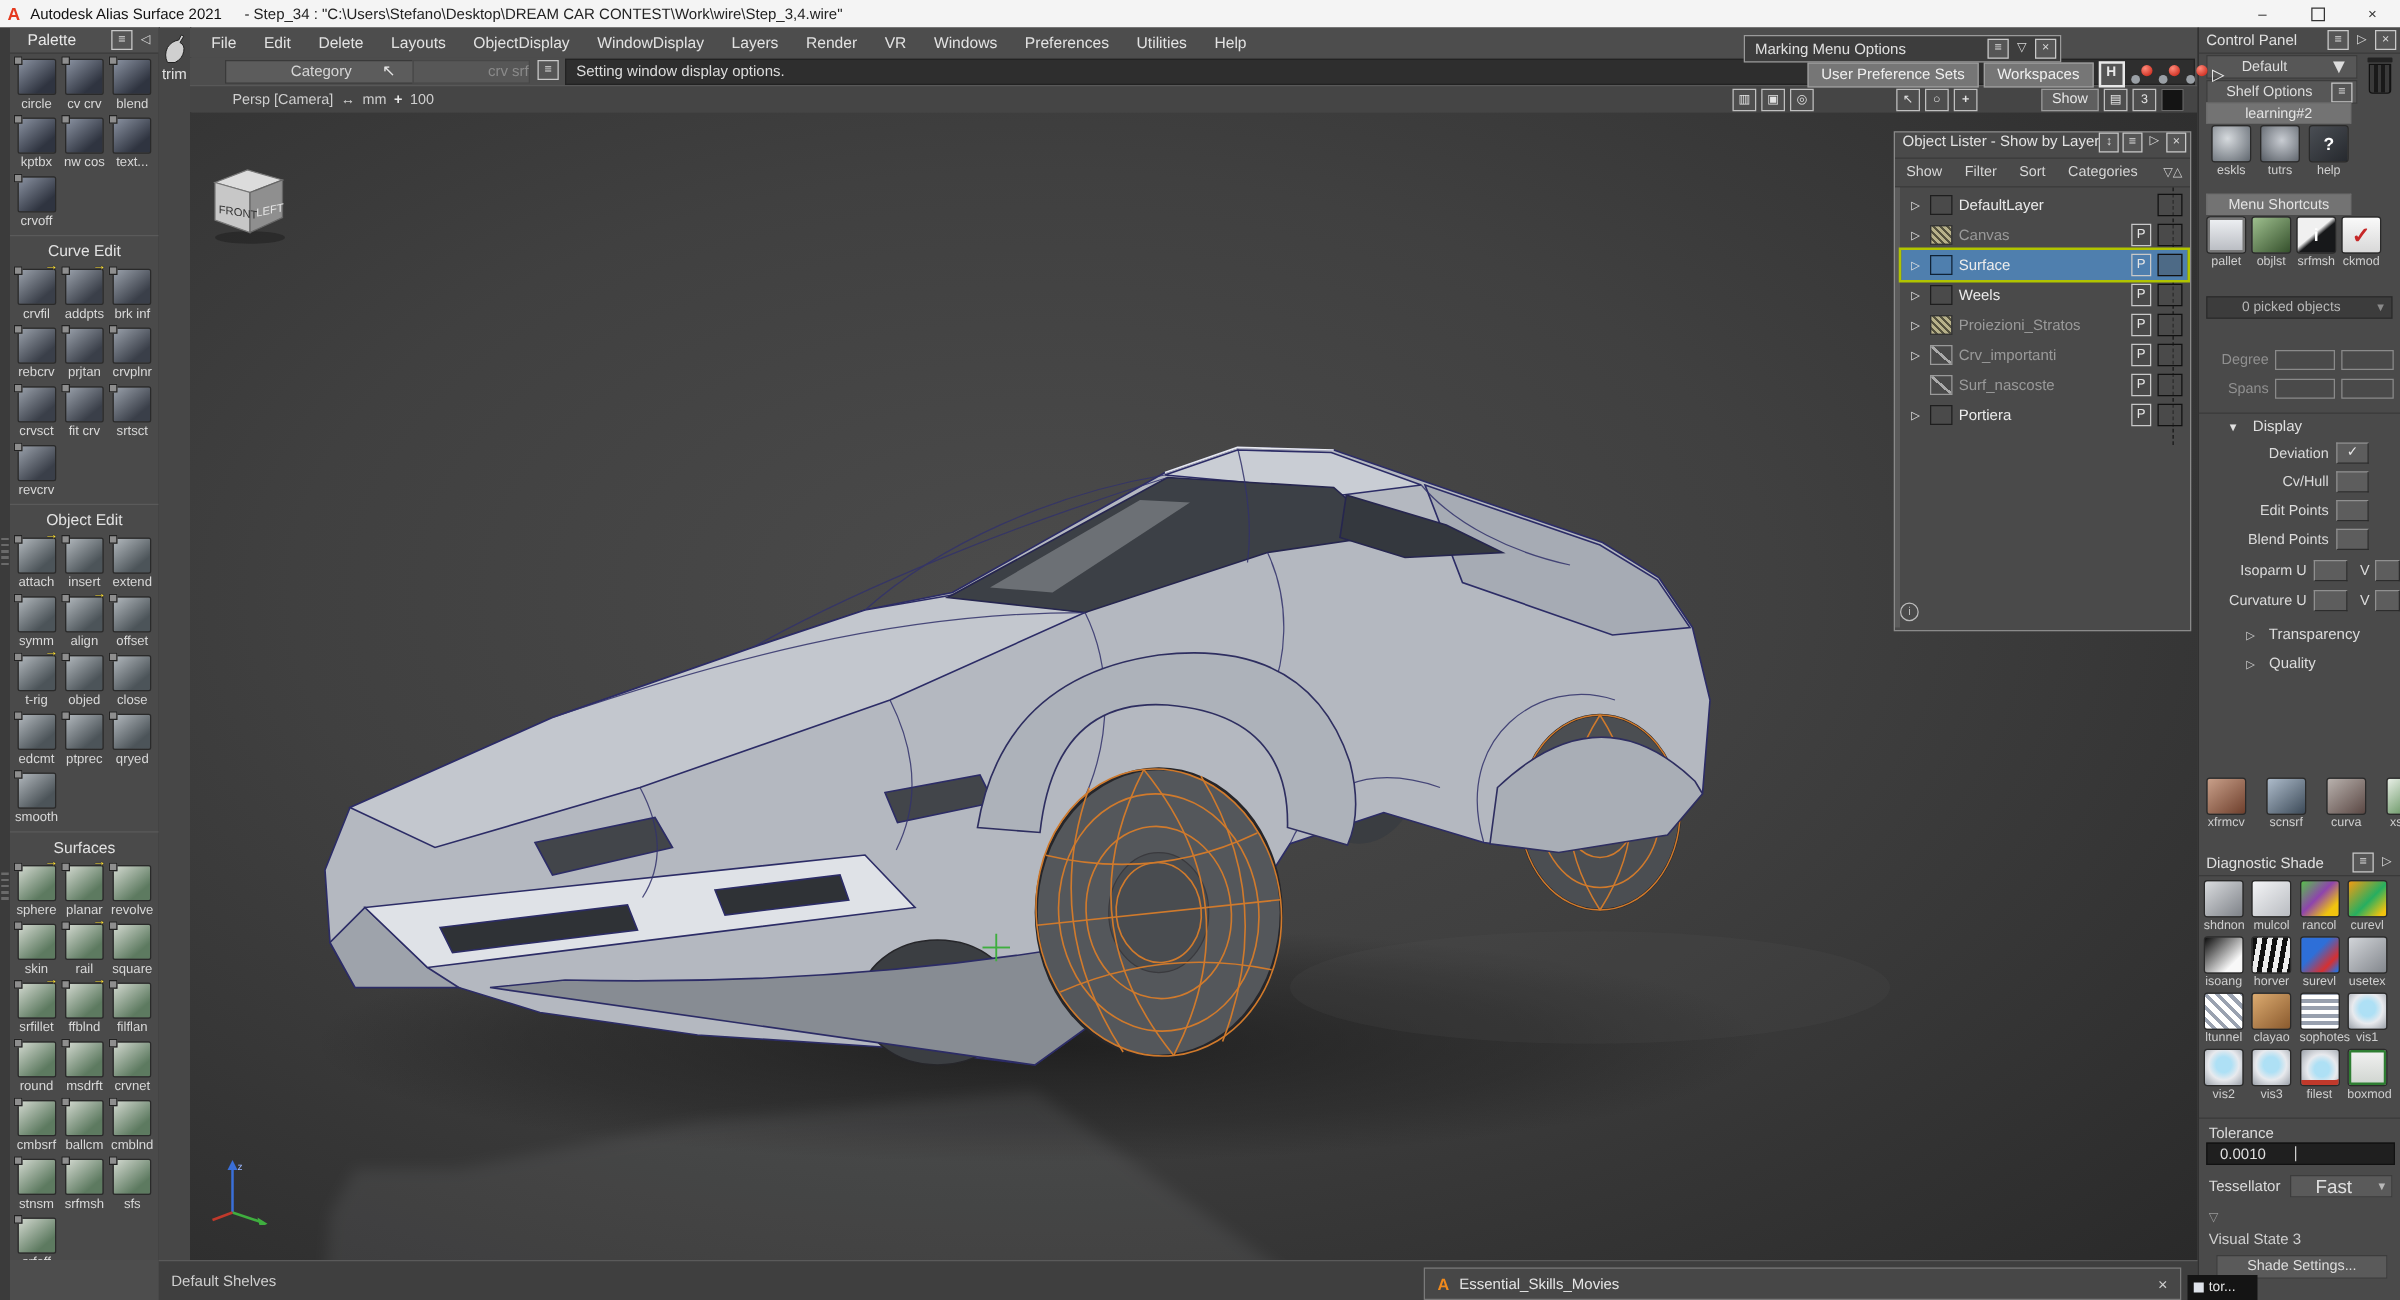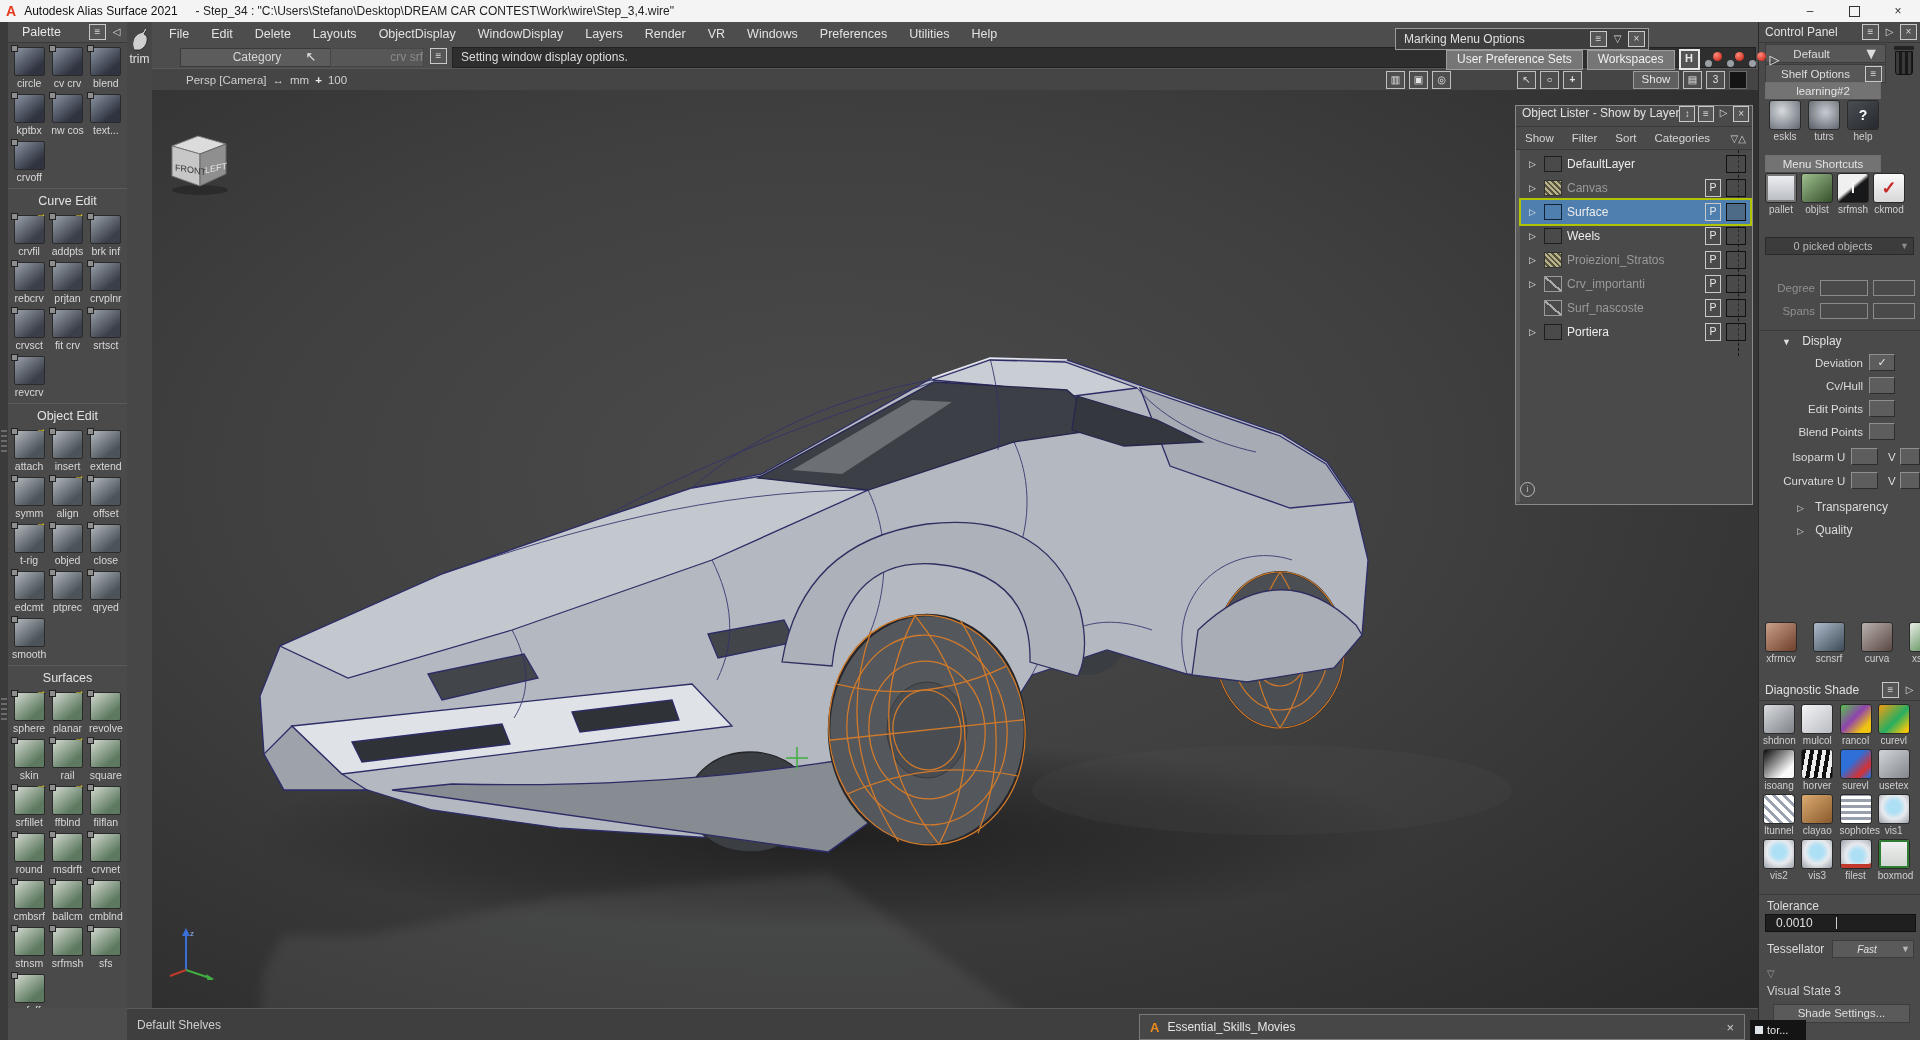--- a/index.html
+++ b/index.html
@@ -169,21 +169,21 @@
   .dg11,.dg12,.dg13{background:radial-gradient(circle at 50% 42%,#aee0f5 0 28%,#e8eaee 55%,#9aa0a8);}
   .dg14{background:radial-gradient(circle at 55% 55%,#aee0f5 0 26%,#e8eaee 52%,#9aa0a8);box-shadow:inset -3px -10px 0 -6px #c0392b;}
   .dg15{background:linear-gradient(#f2f2f2,#cfd4cf);box-shadow:inset 0 0 0 2px #2e7d32;}
   .tol-label{padding-left:8px;font-size:12px;color:#dcdcdc;border-top:1px solid #3a3a3a;padding-top:4px;}
   .tol-field{margin:0 4px 0 6px;height:16px;background:#1f1f1f;border:1px solid #111;display:flex;align-items:center;}
   .tol-field .val{color:#e0e0e0;font-size:12px;padding-left:10px;width:60px;}
   .tol-field .cursorline{width:1px;height:12px;background:#cfcfcf;}
   .tess-row{display:flex;align-items:center;padding-left:8px;}
   .tess-row .lbl{font-size:12px;color:#dcdcdc;flex:1;}
   .tess-dd{width:80px;height:16px;background:#5a5a5a;border:1px solid #3c3c3c;display:flex;align-items:center;margin-right:6px;}
-  .tess-dd .t{flex:1;text-align:center;font-size:10px;color:#e0e0e0;font-style:italic;}
+  .tess-dd .t{flex:1;text-align:center;font-size:15px;color:#e0e0e0;}
   .tess-dd .dd{font-size:9px;color:#b9b9b9;margin-right:3px;}
   .cp-tri{ text-align:left;padding-left:8px;color:#9a9a9a;font-size:10px;}
   .cp-visual{padding-left:8px;font-size:12px;color:#cfcfcf;}
   .shade-btn{margin:0 10px 0 14px;height:17px;background:#5a5a5a;border:1px solid #3c3c3c;color:#dedede;
     font-size:11.5px;text-align:center;line-height:17px;}
   
   .bottom-strip{position:absolute;left:127px;top:1008px;width:1631px;height:32px;background:#3f3f3f;border-top:1px solid #5a5a5a;
     display:flex;align-items:center;box-sizing:border-box;}
   .bottom-strip .t{font-size:12px;color:#cfcfcf;margin-left:10px;}
   .movies-bar{position:absolute;left:1139px;top:1014px;width:606px;height:26px;background:#474747;border:1px solid #7a7a7a;

